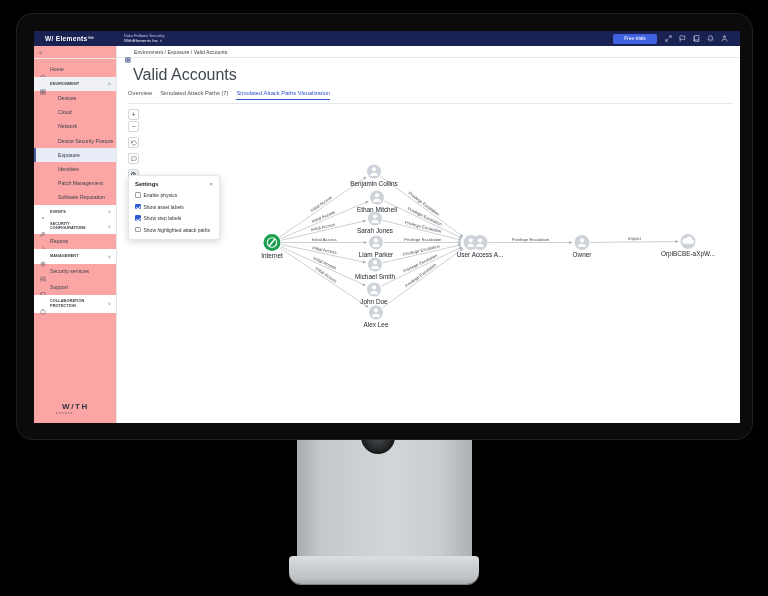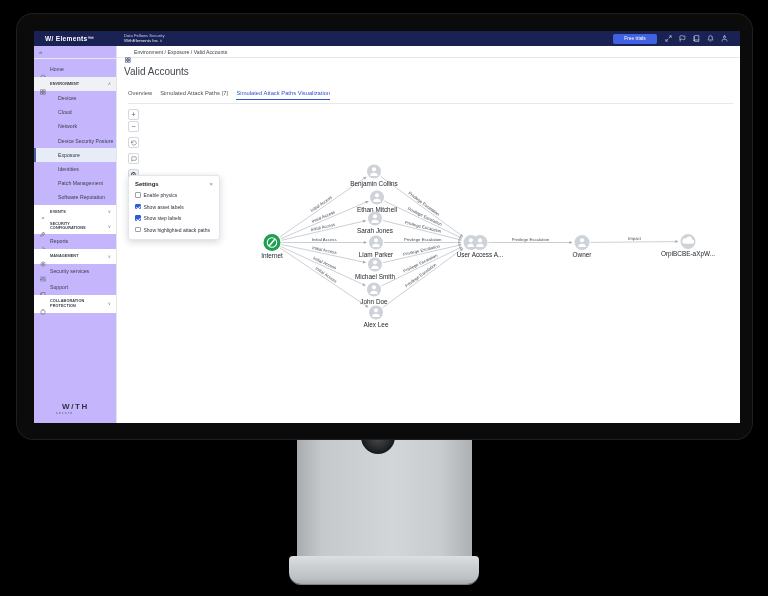--- a/index.html
+++ b/index.html
@@ -28,21 +28,21 @@
   .org .caret{font-size:4px;color:#c6cbe2;}
   .free-btn{position:absolute;left:579px;top:2.5px;width:44px;height:10px;background:#4162e0;
     border:none;border-radius:2px;color:#fff;font-size:4.8px;font-family:inherit;line-height:10px;
     text-align:center;padding:0;cursor:pointer;}
   .tb-icons{position:absolute;left:631px;top:0;height:15px;display:flex;align-items:center;gap:7px;}
   .tb-icons .ic{width:7px;height:7px;color:#dfe3f2;cursor:pointer;}
   .ic svg{display:block;width:100%;height:100%;}
 
   
   .below{position:absolute;left:0;top:15px;width:706px;height:377px;display:flex;}
-  .sidebar{position:relative;width:83px;min-width:83px;height:377px;background:#c4b5fd;
+  .sidebar{position:relative;width:83px;min-width:83px;height:377px;background:#fca5a5;
     border-right:1px solid #e4e7ea;box-sizing:border-box;}
   .collapse-row{height:12px;border-bottom:1px solid #e6e9ec;display:flex;align-items:center;}
   .collapse-btn{margin-left:5px;font-size:6px;color:#5b6168;cursor:pointer;line-height:1;}
   .nav{padding-top:2px;}
   .nav-row{display:flex;align-items:center;cursor:pointer;position:relative;color:#3c434b;}
   .nav-row.item{height:15.5px;}
   .nav-row.section{height:14.5px;background:#fff;}
   .nav-row.section.shaded{background:#eff1f4;}
   .nav-row.sub{height:14.2px;padding-left:24px;font-size:5.2px;}
   .nav-row.sub.selected{background:#e8ecf7;box-shadow:inset 2px 0 0 #46619f;color:#2a3342;}
@@ -54,21 +54,21 @@
   .side-logo{position:absolute;left:0;bottom:8px;width:83px;text-align:center;color:#2c3440;}
   .side-logo .wl{font-size:8px;font-weight:700;letter-spacing:1.6px;}
   .side-logo .ws{font-size:3px;letter-spacing:1.4px;margin-top:0.5px;margin-left:22px;text-align:left;color:#3a424e;}
 
   .main{position:relative;flex:1;height:377px;background:#fff;}
   .crumb-row{position:absolute;left:0;top:0;width:100%;height:12px;border-bottom:1px solid #e6e9ec;
     display:flex;align-items:center;box-sizing:border-box;}
   .crumb-ic{width:6px;height:6px;color:#2a3a6b;margin-left:8px;}
   .crumb-txt{font-size:5.2px;color:#3c434b;margin-left:3px;cursor:pointer;}
 
-  .page-title{position:absolute;left:7px;top:20px;font-size:10px;color:#40474f;}
+  .page-title{position:absolute;left:16px;top:20px;font-size:16px;color:#40474f;}
   .tabs{position:absolute;left:11px;top:44px;display:flex;gap:8px;}
   .tab{font-size:5.8px;color:#4a5158;padding-bottom:3px;cursor:pointer;white-space:nowrap;}
   .tab.active{color:#2e54d1;border-bottom:1.5px solid #2e54d1;}
   .tabs-divider{position:absolute;left:11px;top:56.5px;right:7px;height:1px;background:#e6e9ec;}
 
   .canvas{position:absolute;left:0;top:57.5px;width:100%;height:319.5px;}
   .graph-svg{position:absolute;left:0;top:0;width:623px;height:319.5px;}
 
   .gtoolbar{position:absolute;left:11px;top:5px;display:flex;flex-direction:column;z-index:5;}
   .gbtn{width:11px;height:11px;background:#fff;border:1px solid #d4d8dc;border-radius:2px;

